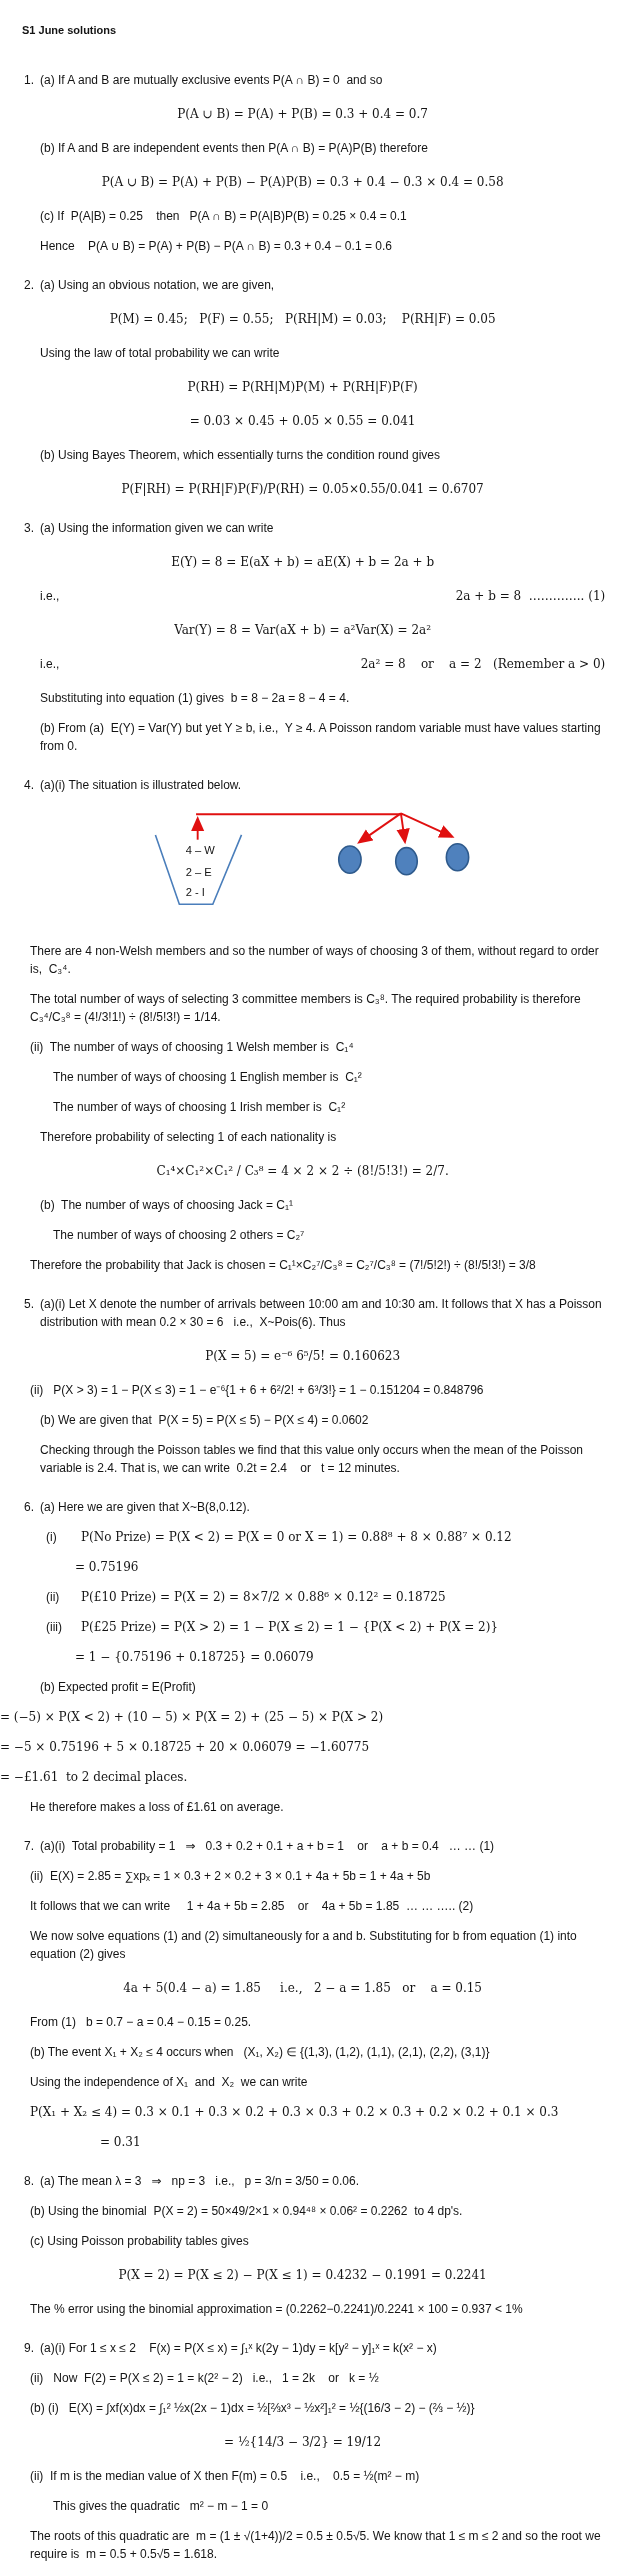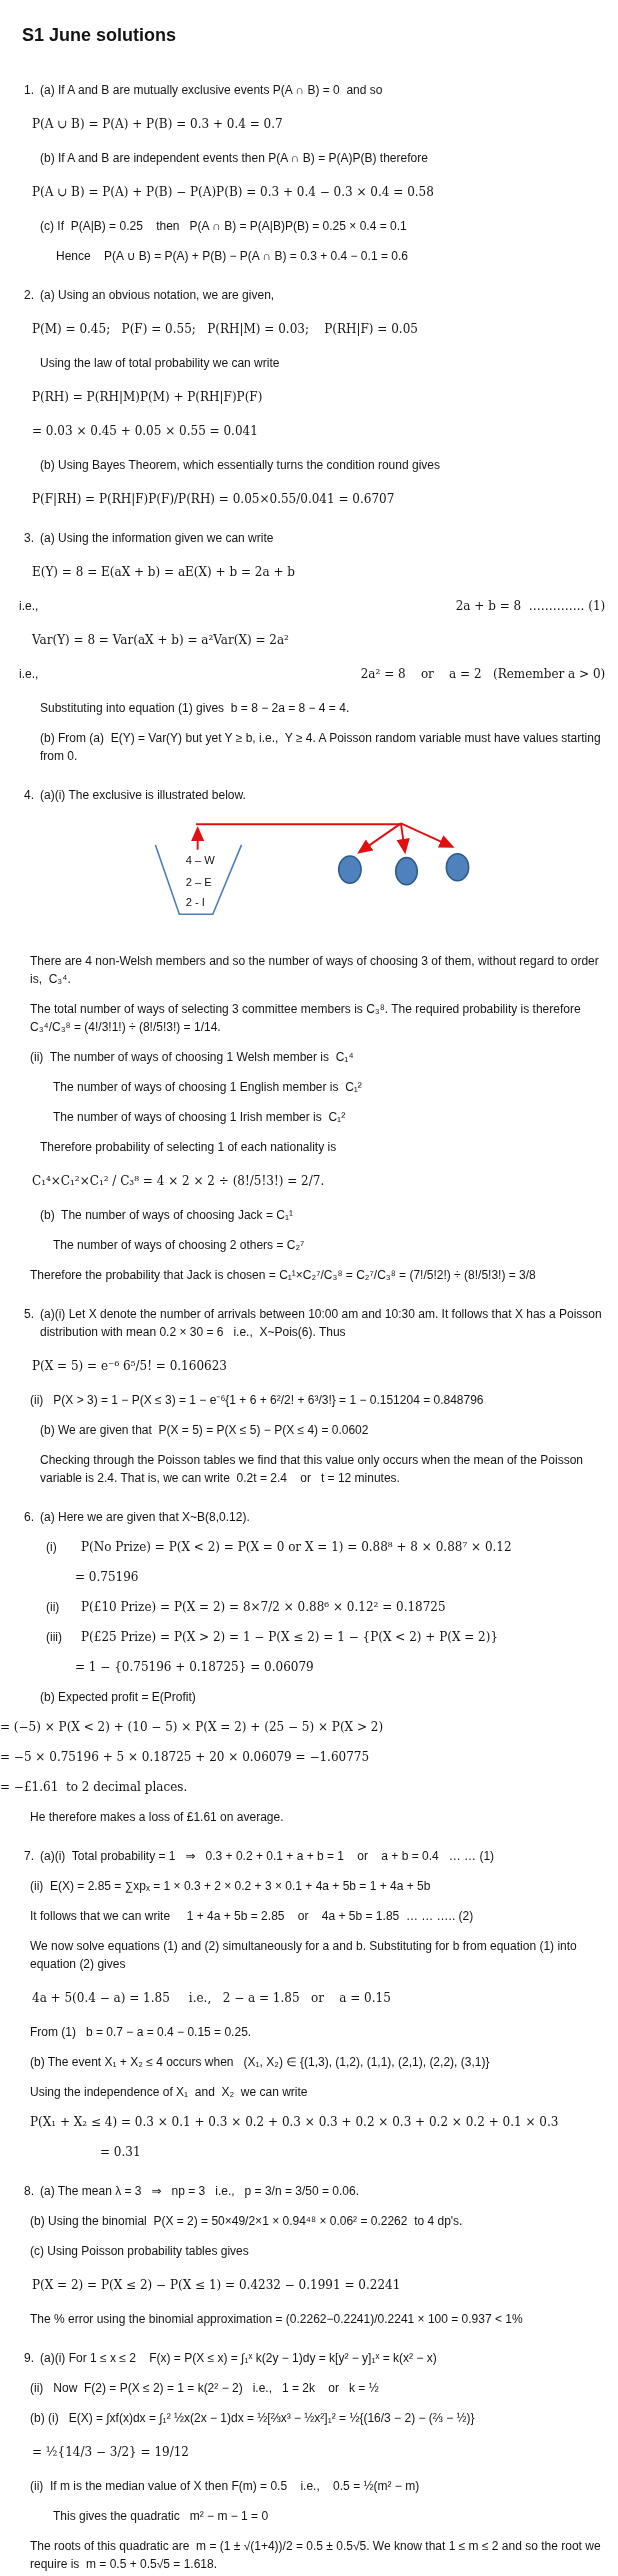--- a/index.html
+++ b/index.html
@@ -5,35 +5,35 @@
   html,body{margin:0;padding:0;background:#ffffff;}
   body{
     width:618px;
     color:#141414;
     font-family:"Liberation Sans",sans-serif;
     font-size:12px;
     line-height:1.5;
     padding:22px 12.8px 38px 0;
     box-sizing:border-box;
   }
-  .ttl{font-weight:bold;font-size:18px;padding-left:22px;margin-bottom:32px;}
+  .ttl{font-weight:bold;font-size:11px;padding-left:22px;margin-bottom:32px;}
   .blk{position:relative;margin:12px 0;}
   .para{padding-left:40px;}
   .num{position:absolute;left:24px;top:0;}
   .num-start{margin-top:21px;}
-  .center{padding:0 32px;margin:16px 0;}
+  .center{text-align:center;padding:0 32px;margin:16px 0;}
   .math{font-family:"DejaVu Serif",serif;}
   .txt{white-space:pre-wrap;}
   .out{padding-left:30px;}
-  .ind-a{padding-left:56px;}
+  .ind-a{padding-left:40px;}
   .ind-b{padding-left:53px;}
   .ind-c{padding-left:75px;}
   .ind-d{}
   .ind-e{padding-left:100px;}
-  .rowlab{display:flex;padding-left:19px;margin:16px 0;}
+  .rowlab{display:flex;padding-left:40px;margin:16px 0;}
   .rowlab .lbl{flex:0 0 auto;}
   .rowlab .ctr{flex:1;text-align:right;}
   .rowlab2{display:flex;padding-left:46px;}
   .rowlab2 .lbl{flex:0 0 35px;}
   .rowlab2 .eq{flex:1;}
   .diagram{margin:11px 0 16px;}
   .diagram svg{display:block;}
   .bag-line{stroke:#4a7ebb;stroke-width:2;fill:none;}
   .red{stroke:#e01010;stroke-width:2.4;fill:none;}
   .member{fill:#4f81bd;stroke:#2e5a8c;stroke-width:2;}
@@ -66,21 +66,21 @@
     <span class="ctr math txt">2a + b = 8  ………….. (1)</span>
   </div>
 <div class="blk center math"><span class="txt">Var(Y) = 8 = Var(aX + b) = a²Var(X) = 2a²</span></div>
 <div class="blk rowlab">
     <span class="lbl txt">i.e.,</span>
     <span class="ctr math txt">2a² = 8    or    a = 2   (Remember a &gt; 0)</span>
   </div>
 <div class="blk para"><span class="txt">Substituting into equation (1) gives  b = 8 − 2a = 8 − 4 = 4.</span></div>
 <div class="blk para"><span class="txt">(b) From (a)  E(Y) = Var(Y) but yet Y ≥ b, i.e.,  Y ≥ 4. A Poisson random variable must have values starting from 0.</span></div>
 
-<div class="blk para num-start"><span class="num">4.</span><span class="txt">(a)(i) The exclusive is illustrated below.</span></div>
+<div class="blk para num-start"><span class="num">4.</span><span class="txt">(a)(i) The situation is illustrated below.</span></div>
 
 <div class="blk diagram">
   <svg width="593" height="120" viewBox="0 0 744 150" xmlns="http://www.w3.org/2000/svg" style="font-size:15px">
     <defs>
       <marker id="ah" markerWidth="9" markerHeight="8" refX="6.5" refY="3.5" orient="auto">
         <path d="M0,0 L8,3.5 L0,7 Z" fill="#e01010"></path>
       </marker>
     </defs>
     <polyline class="bag-line" points="195,36 225,123 267,123 303,36"></polyline>
     <text class="baglbl" x="233" y="60">4 – W</text>

